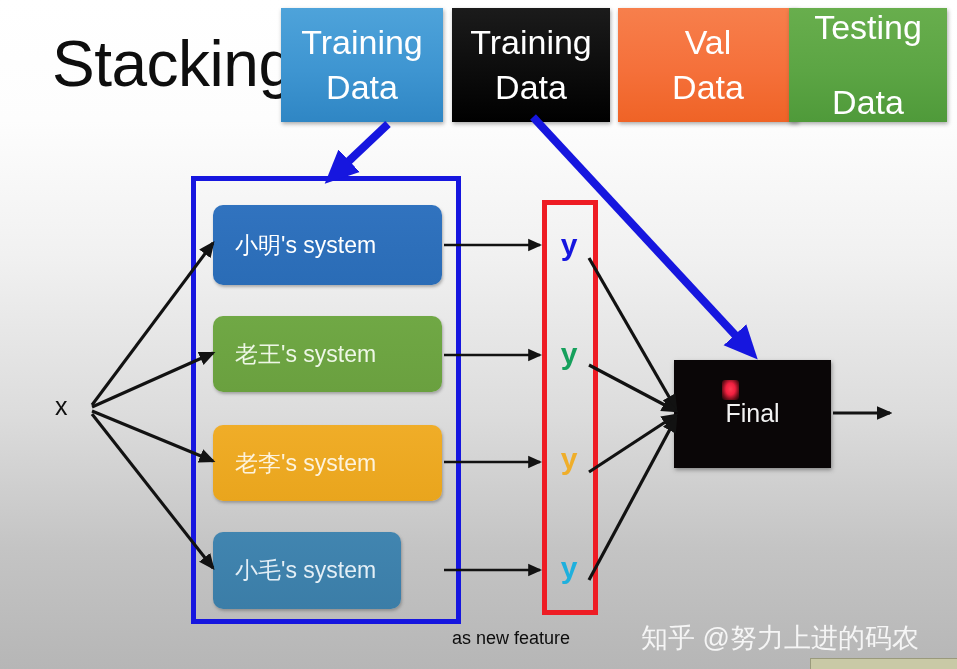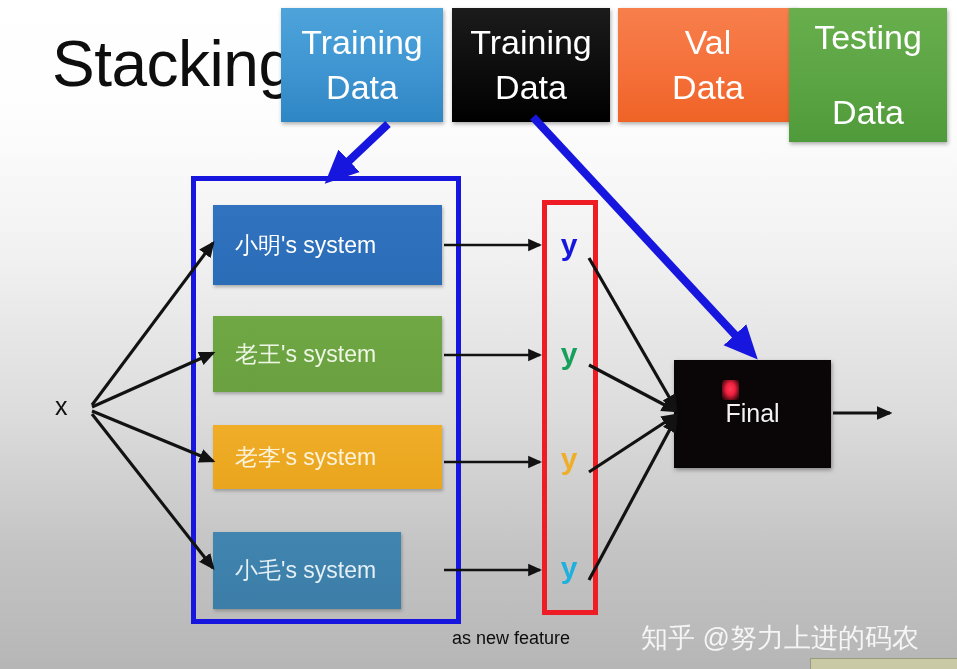--- a/index.html
+++ b/index.html
@@ -42,21 +42,21 @@
     text-align: center;
     box-shadow: 1px 2px 4px rgba(70,70,70,0.45);
   }
   .databox span { display: block; white-space: nowrap; }
   #box-train1 { left: 281px; top: 8px;  width: 162px; height: 114px;
     background: linear-gradient(to bottom, #4ea3da 0%, #3e95d1 55%, #2f86c4 100%); }
   #box-train2 { left: 452px; top: 8px;  width: 158px; height: 114px;
     background: linear-gradient(to bottom, #1b1b1b 0%, #000000 100%); }
   #box-val    { left: 618px; top: 8px;  width: 180px; height: 114px;
     background: linear-gradient(to bottom, #f77f4c 0%, #f5703a 55%, #ef6326 100%); }
-  #box-test   { left: 789px; top: 8px;  width: 158px; height: 134px;
+  #box-test   { left: 789px; top: 8px;  width: 158px; height: 114px;
     background: linear-gradient(to bottom, #68ae4d 0%, #5ca544 55%, #4f9a3a 100%); gap: 30px; }
 
   
   #blue-rect {
     position: absolute;
     left: 191px; top: 176px;
     width: 270px; height: 448px;
     border: 5px solid #1616df;
     box-sizing: border-box;
     background: transparent;
@@ -65,26 +65,27 @@
   .sysbox {
     position: absolute;
     display: flex;
     align-items: center;
     padding-left: 22px;
     font-size: 23px;
     color: #ffffff;
     box-sizing: border-box;
     box-shadow: 1px 2px 3px rgba(90,90,90,0.45);
     white-space: nowrap;
+    border-radius: 10px;
   }
   #sys-1 { left: 213px; top: 205px; width: 229px; height: 80px;
     background: linear-gradient(to bottom, #3173bf 0%, #2a6cb6 100%); }
   #sys-2 { left: 213px; top: 316px; width: 229px; height: 76px;
     background: linear-gradient(to bottom, #70a845 0%, #6aa03f 100%); color: #eef7e6; }
-  #sys-3 { left: 213px; top: 425px; width: 229px; height: 64px;
+  #sys-3 { left: 213px; top: 425px; width: 229px; height: 76px;
     background: linear-gradient(to bottom, #f0ad28 0%, #e9a51d 100%); color: #fdf3dd; text-align: right; }
   #sys-4 { left: 213px; top: 532px; width: 188px; height: 77px;
     background: linear-gradient(to bottom, #4185b0 0%, #3b7da7 100%); color: #e4eff6; }
 
   
   #red-rect {
     position: absolute;
     left: 542px; top: 200px;
     width: 56px; height: 415px;
     border: 5px solid #ee1c24;

